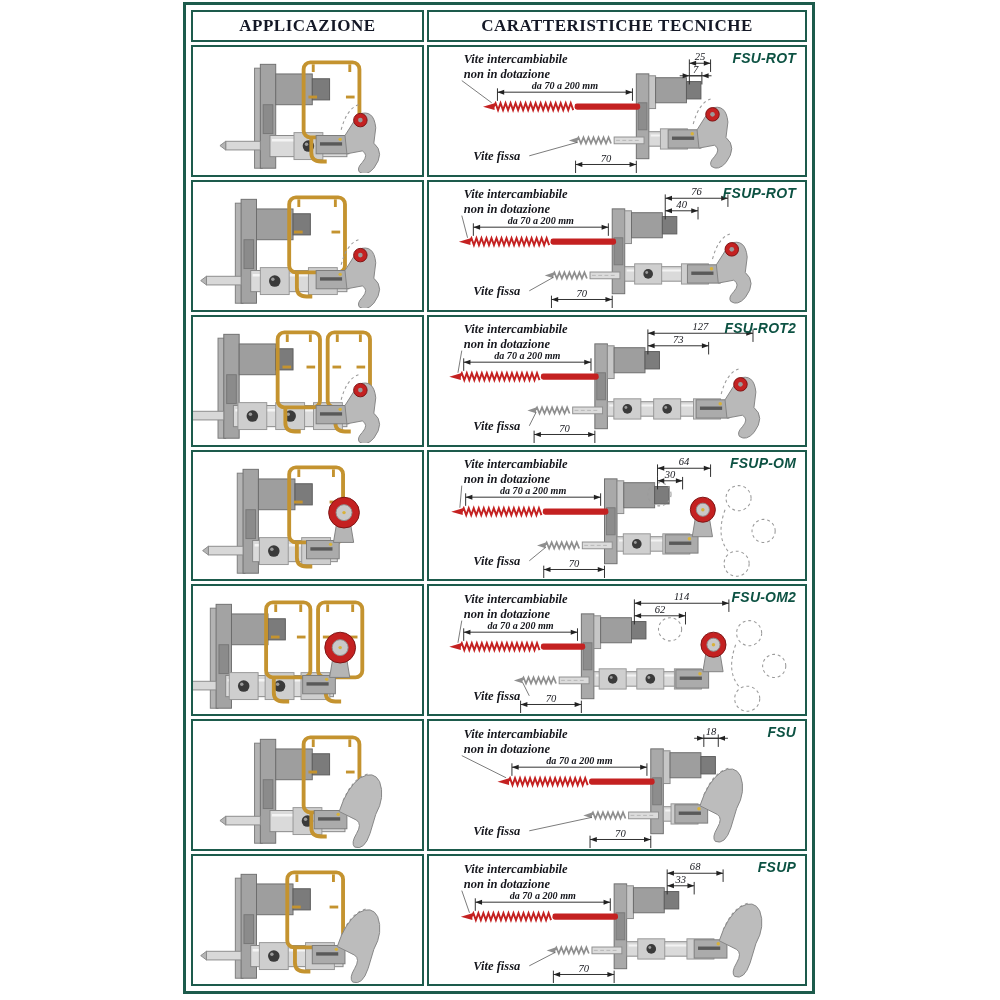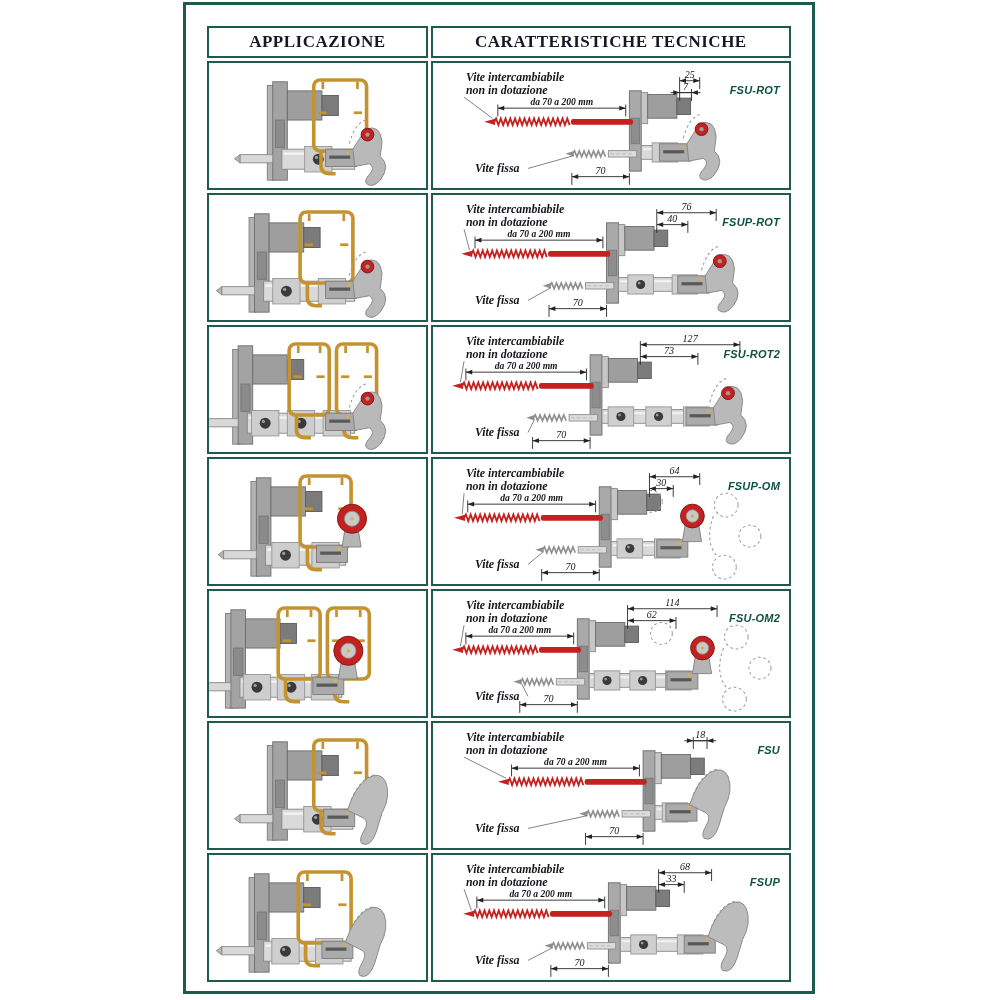--- a/index.html
+++ b/index.html
@@ -1,26 +1,26 @@
 <!DOCTYPE html>
 <html style="--green: #1d5b4c; --code: #0d5243;"><head>
 <meta charset="utf-8">
 <style>
   html,body{margin:0;padding:0;background:#ffffff;}
   body{width:1000px;height:1000px;position:relative;font-family:"Liberation Serif",serif;}
   .frame{position:absolute;left:183px;top:2px;width:632px;height:992px;box-sizing:border-box;
-         border:3px solid var(--green,#1d5b4c);background:#fff;padding:18px;}
+         border:3px solid var(--green,#1d5b4c);background:#fff;padding:2px;}
   table.catalog{border-collapse:separate;border-spacing:3px;width:100%;height:100%;table-layout:fixed;}
   th,td{border:2px solid var(--green,#1d5b4c);background:#fff;padding:0;box-sizing:border-box;}
   th{height:32px;font-family:"Liberation Serif",serif;font-weight:600;font-size:17px;
      letter-spacing:.5px;color:#141826;text-align:center;vertical-align:middle;}
   td.app,td.tech{position:relative;vertical-align:middle;overflow:hidden;font-style:italic;}
   .cell-svg{display:block;width:100%;height:125px;margin:0 auto;}
-  .code{position:absolute;top:21px;right:9px;font-family:"Liberation Sans",sans-serif;
-        font-weight:bold;font-size:11px;color:var(--code,#0d5243);letter-spacing:.2px;}
+  .code{position:absolute;top:3px;right:9px;font-family:"Liberation Sans",sans-serif;
+        font-weight:bold;font-size:14px;color:var(--code,#0d5243);letter-spacing:.2px;}
   .t-label{font-family:"Liberation Serif",serif;font-weight:bold;font-size:13px;fill:#15161c;}
   .t-range{font-family:"Liberation Serif",serif;font-weight:bold;font-size:10.5px;fill:#15161c;}
   .t-dim{font-family:"Liberation Serif",serif;font-size:11px;fill:#15161c;}
   .dimln{stroke:#2a2a2a;stroke-width:1;fill:none;}
   .dimarr{fill:#222;}
   .thinln{stroke:#555;stroke-width:.8;fill:none;}
   .ghostln{stroke:#9a9a9a;stroke-width:1.1;fill:none;stroke-dasharray:3 3;}
 </style>
 </head>
 <body>

